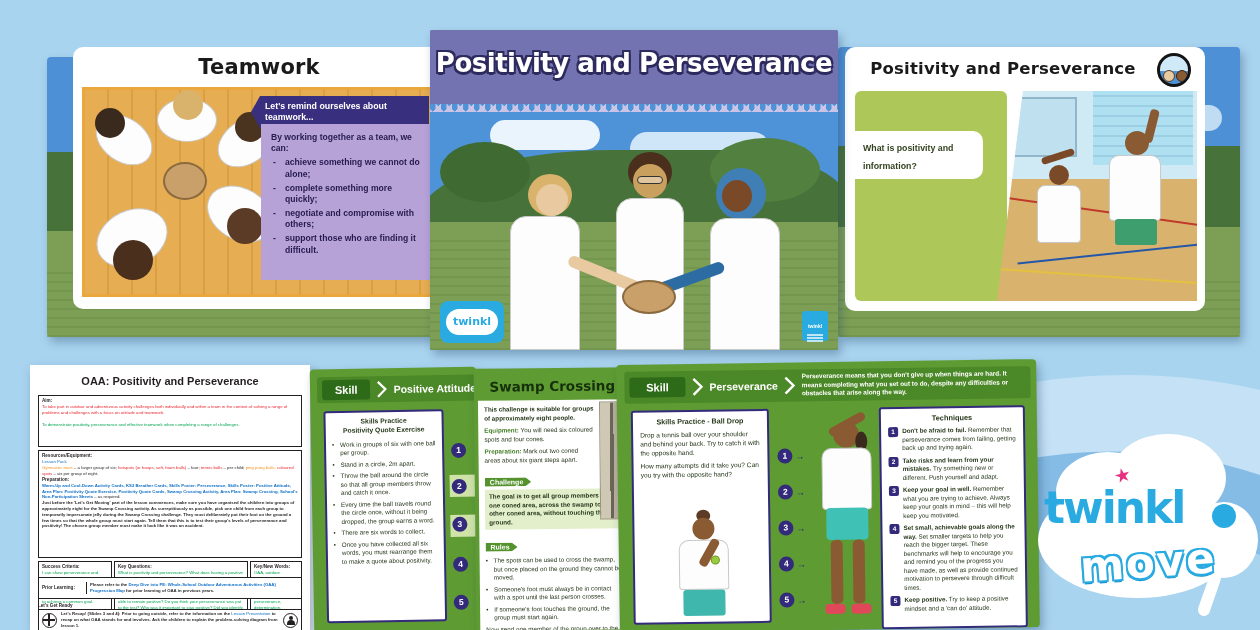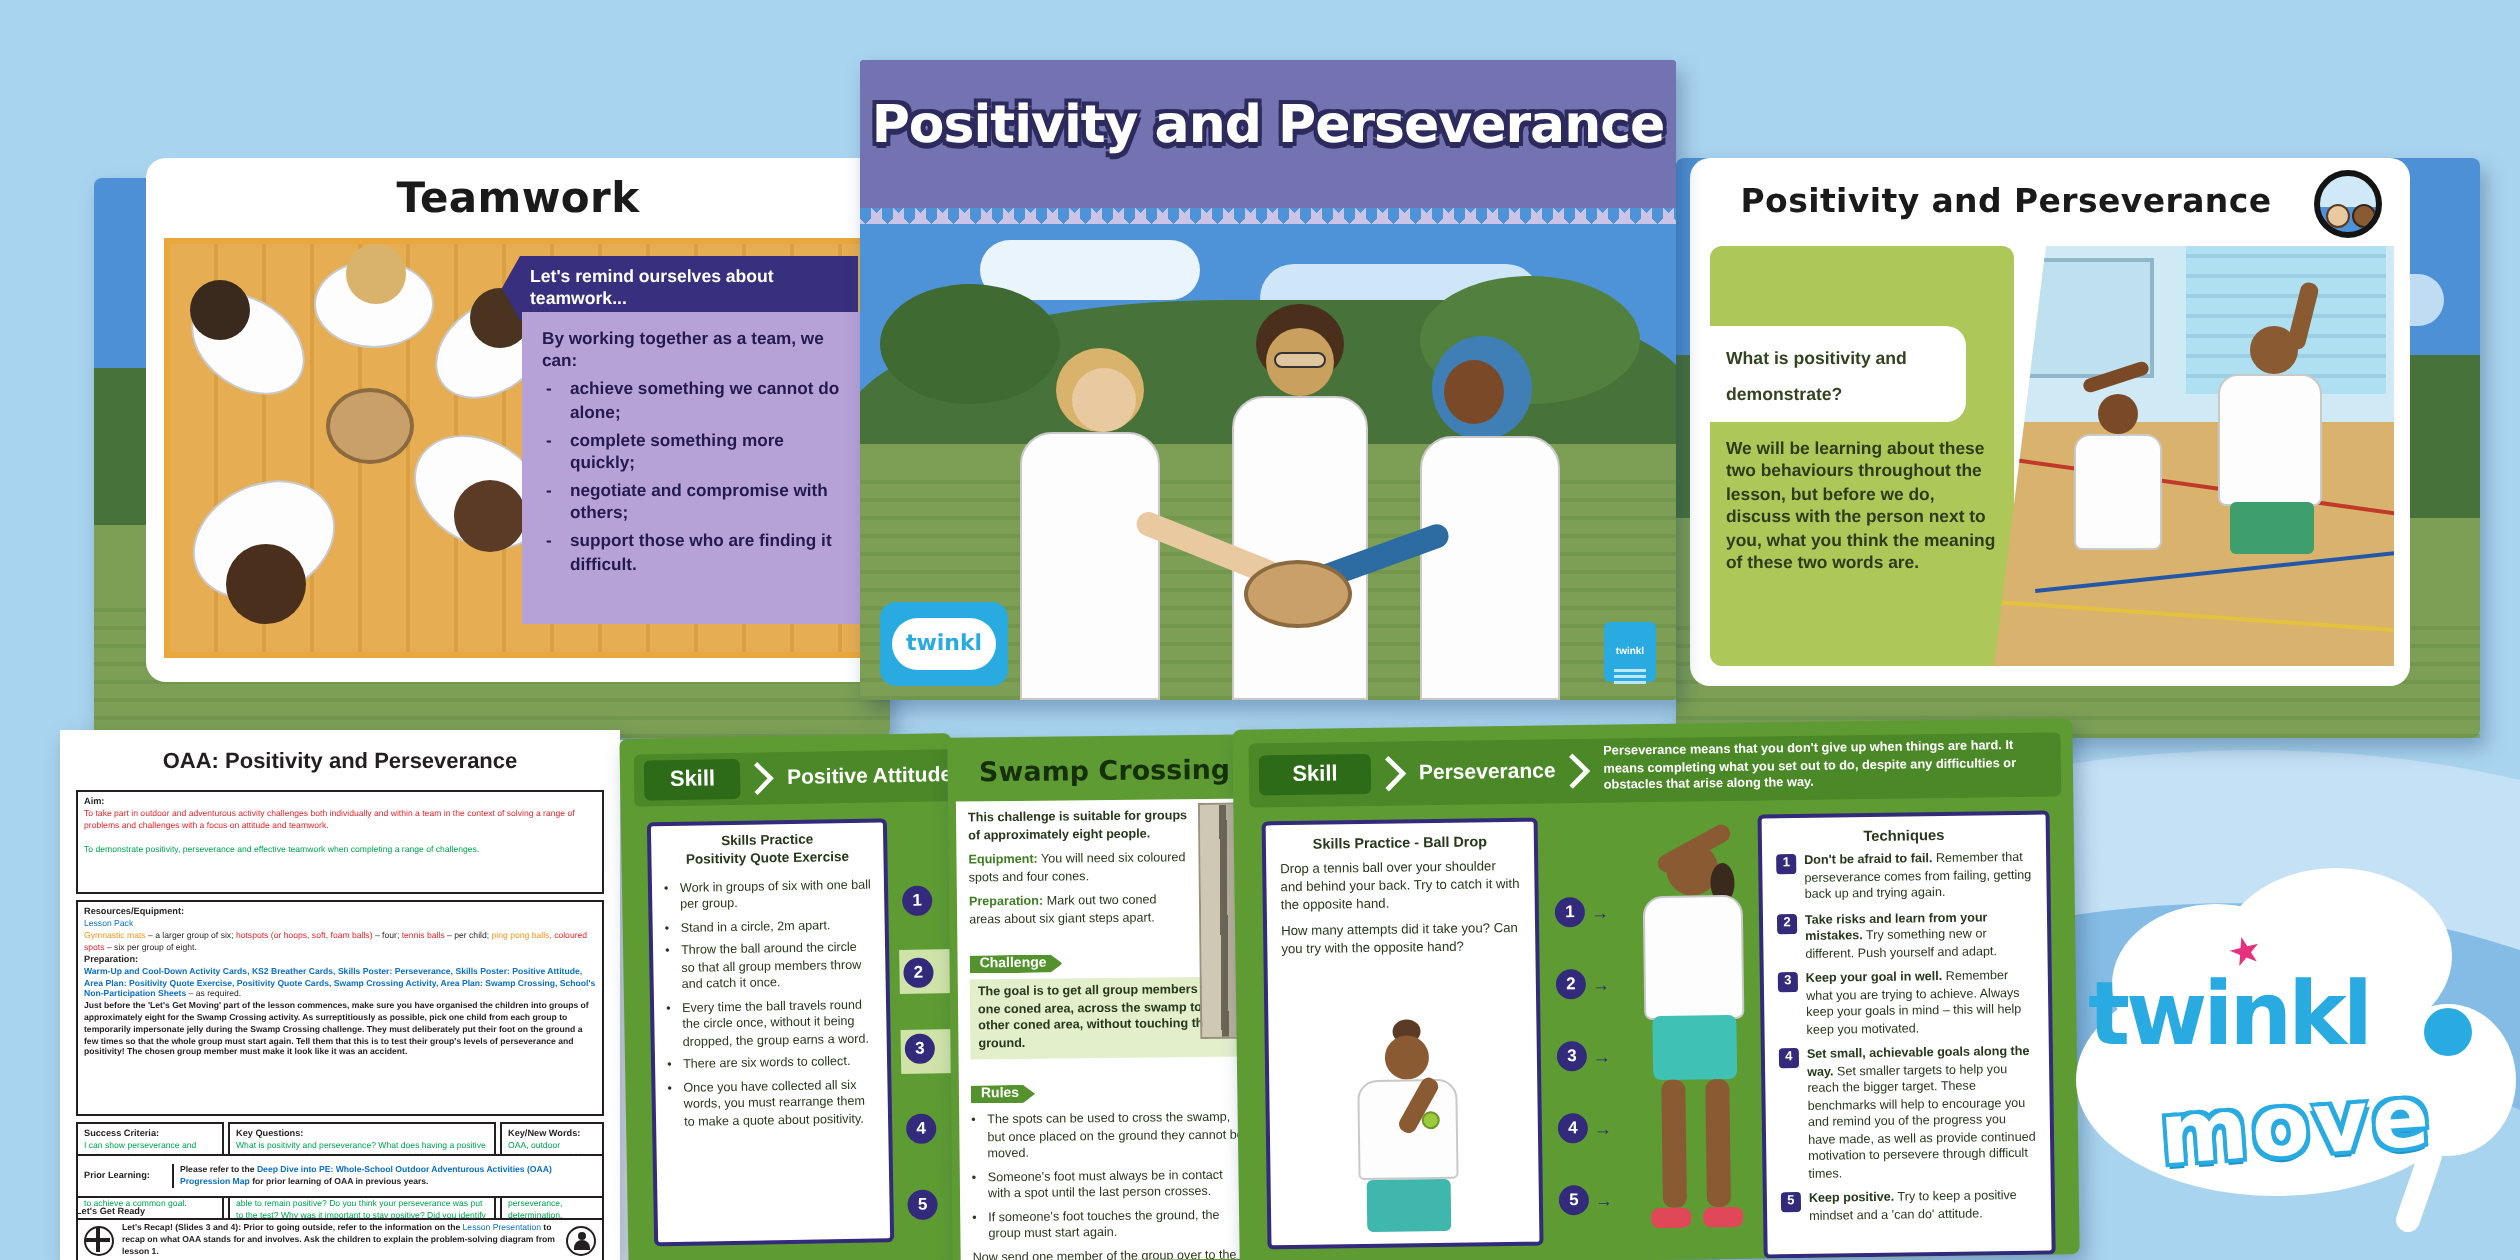--- a/index.html
+++ b/index.html
@@ -2,21 +2,21 @@
 <html><head>
 <meta charset="utf-8">
 <style>
   html,body{margin:0;padding:0;background:#a9d4ef;}
   *{box-sizing:border-box;}
   .stage{position:relative;width:1260px;height:630px;overflow:hidden;background:#a9d4ef;
          font-family:"Liberation Sans",sans-serif;}
   .abs{position:absolute;}
   .shadow{box-shadow:3px 5px 10px rgba(30,60,100,.35);}
   
-  .park{background:linear-gradient(#4e90d5 0 34%, #47723a 34% 62%, #7c9f55 62% 100%);border-radius:4px;margin-top:32px;}
+  .park{background:linear-gradient(#4e90d5 0 34%, #47723a 34% 62%, #7c9f55 62% 100%);border-radius:4px;}
   .grassline{background:repeating-linear-gradient(0deg,#6b8f47 0 2px,transparent 2px 9px);opacity:.55;}
   
   .white-card{background:#fff;border-radius:10px;}
   .slide-title{font-weight:bold;color:#1a1a1a;text-align:center;letter-spacing:.2px;}
   .outline-title{color:#fff;font-weight:bold;text-align:center;
      text-shadow:-2px -2px 0 #2d2a5e,2px -2px 0 #2d2a5e,-2px 2px 0 #2d2a5e,2px 2px 0 #2d2a5e,0 3px 0 #2d2a5e;}
   .zigzag{background:
      linear-gradient(-45deg,#cbc4e6 5.7px,transparent 5.7px),
      linear-gradient(45deg,#cbc4e6 5.7px,transparent 5.7px);
      background-size:11px 8px;background-position:0 0,5.5px 0;background-repeat:repeat-x;}
@@ -106,23 +106,22 @@
     <div class="abs" style="right:18px;top:58px;width:46px;height:26px;background:#bfdcf2;border-radius:14px;"></div>
     <div class="abs white-card" style="left:7px;top:0px;width:360px;height:264px;overflow:hidden;">
       <div class="abs slide-title" style="left:0;right:44px;top:12px;font-size:16.5px;font-family:'DejaVu Sans',sans-serif;">Positivity and Perseverance</div>
       <div class="abs" style="right:14px;top:6px;width:34px;height:34px;border:3px solid #141414;border-radius:50%;background:linear-gradient(#cfe9f8 0 55%,#4e93d8 55% 100%);overflow:hidden;">
         <div class="head" style="left:3px;top:14px;width:12px;height:12px;background:#e8c9a0;border:1px solid #5a3a20;"></div>
         <div class="head" style="left:16px;top:14px;width:12px;height:12px;background:#8a5a33;border:1px solid #3a2413;"></div>
       </div>
 
       <div class="abs" style="left:10px;top:44px;width:152px;bottom:10px;background:#adc858;border-radius:6px;">
         <div class="abs" style="left:0;top:40px;width:128px;background:#fff;border-radius:0 10px 10px 0;padding:6px 8px;">
-          <span style="font-weight:bold;font-size:8.8px;color:#33431f;line-height:1.3;">What is positivity and demonstrate?</span>
-        </div>
-        <div class="abs" style="left:8px;right:8px;top:96px;font-size:8.7px;color:#2f3b1d;font-weight:bold;line-height:1.32;">We will be learning about these two behaviours throughout the lesson, but before we do, discuss with the person next to you, what you think the meaning of these two words are.</div>
+          <span style="font-weight:bold;font-size:8.8px;color:#33431f;line-height:1.3;">What is positivity and information?</span>
+        </div>
       </div>
 
       <div class="abs" style="left:152px;top:44px;right:8px;bottom:10px;background:linear-gradient(#cfe9f5 0 42%,#d9b26d 42% 100%);clip-path:polygon(13% 0,100% 0,100% 100%,0 100%);overflow:hidden;">
         <div class="abs" style="left:10px;top:6px;width:70px;height:60px;background:#bfe0ef;border:2px solid #8fb6c9;"></div>
         <div class="abs" style="left:96px;top:0;width:100px;height:74px;background:repeating-linear-gradient(0deg,#aee0f2 0 8px,#9ccfe4 8px 10px);"></div>
         <div class="abs" style="left:0px;top:120px;width:220px;height:2px;background:#c0392b;transform:rotate(8deg);"></div>
         <div class="abs" style="left:20px;top:160px;width:220px;height:2px;background:#2457a8;transform:rotate(-6deg);"></div>
         <div class="abs" style="left:0px;top:185px;width:230px;height:2px;background:#e4c23f;transform:rotate(4deg);"></div>
 
         <div class="head" style="left:52px;top:74px;width:20px;height:20px;background:#7a4a28;"></div>

